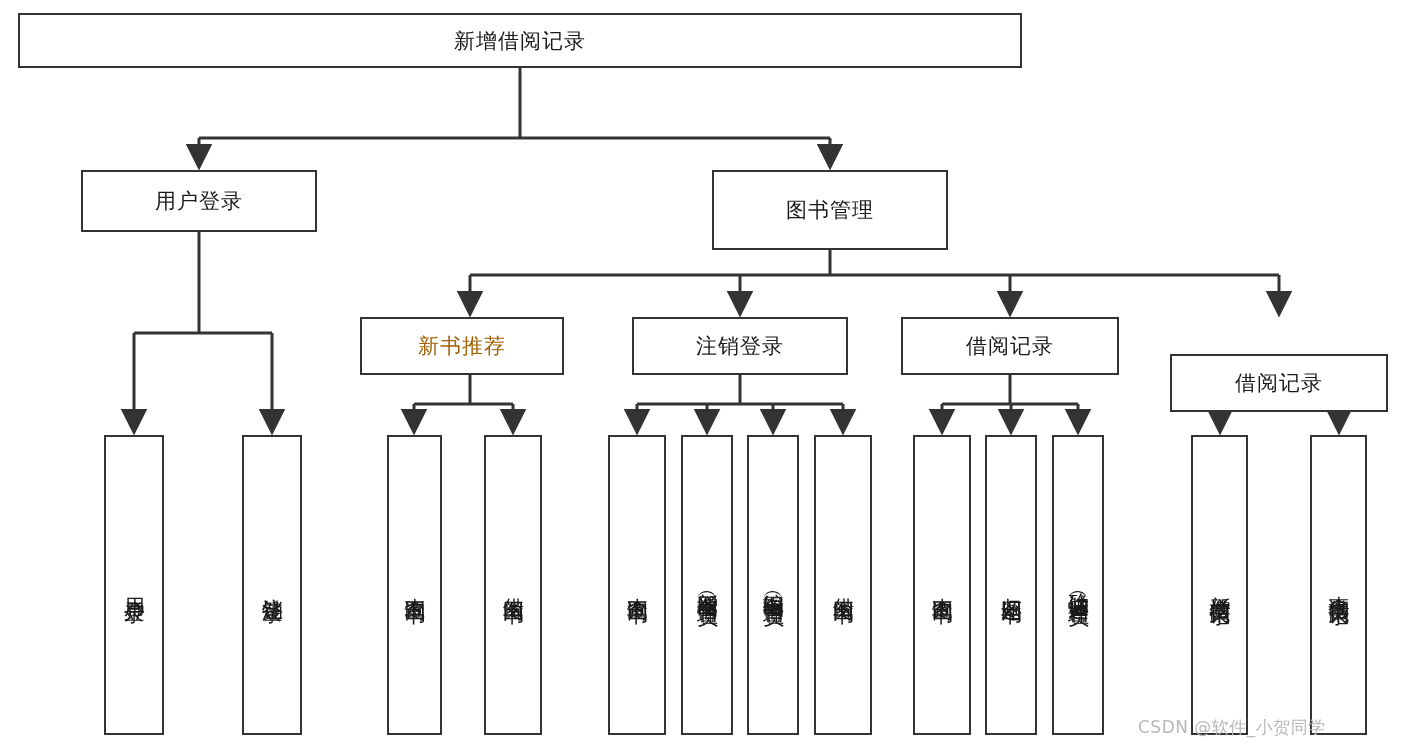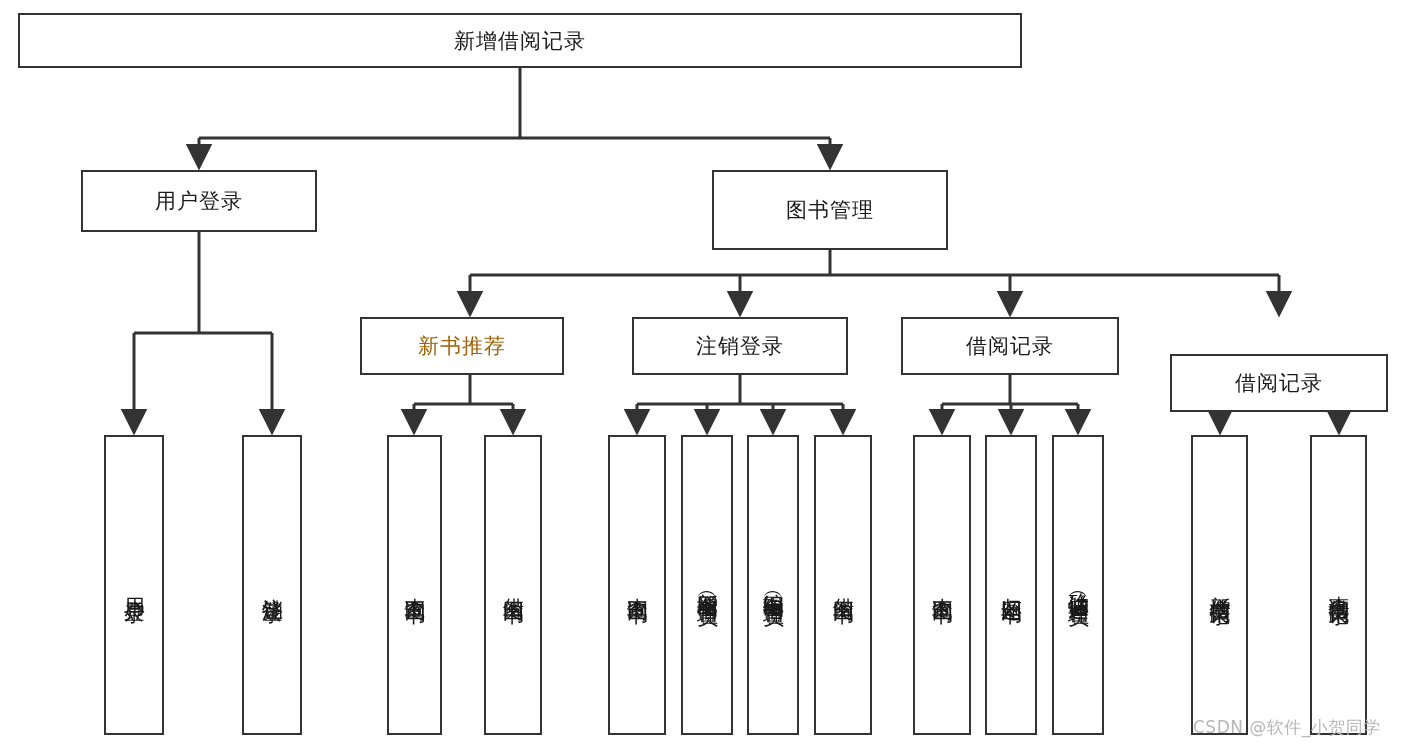--- a/index.html
+++ b/index.html
@@ -132,15 +132,15 @@
   <div class="node node-v" style="left: 608px; top: 435px; width: 58px; height: 300px; color: rgb(26, 26, 26); border-color: rgb(51, 51, 51);">查询图书</div>
   <div class="node node-v" style="left: 681px; top: 435px; width: 52px; height: 300px; color: rgb(26, 26, 26); border-color: rgb(51, 51, 51);">新增图书（管理员）</div>
   <div class="node node-v" style="left: 747px; top: 435px; width: 52px; height: 300px; color: rgb(26, 26, 26); border-color: rgb(51, 51, 51);">编辑图书（管理员）</div>
   <div class="node node-v" style="left: 814px; top: 435px; width: 58px; height: 300px; color: rgb(26, 26, 26); border-color: rgb(51, 51, 51);">借阅图书</div>
   <div class="node node-v" style="left: 913px; top: 435px; width: 58px; height: 300px; color: rgb(26, 26, 26); border-color: rgb(51, 51, 51);">查询图书</div>
   <div class="node node-v" style="left: 985px; top: 435px; width: 52px; height: 300px; color: rgb(26, 26, 26); border-color: rgb(51, 51, 51);">归还图书</div>
   <div class="node node-v" style="left: 1052px; top: 435px; width: 52px; height: 300px; color: rgb(26, 26, 26); border-color: rgb(51, 51, 51);">确认归还（管理员）</div>
   <div class="node node-v" style="left: 1191px; top: 435px; width: 57px; height: 300px; color: rgb(26, 26, 26); border-color: rgb(51, 51, 51);">新增借阅记录</div>
   <div class="node node-v" style="left: 1310px; top: 435px; width: 57px; height: 300px; color: rgb(26, 26, 26); border-color: rgb(51, 51, 51);">查询借阅记录</div>
 
-  <div class="watermark" style="left: 1193px; top: 716px;">CSDN @软件_小贺同学</div>
+  <div class="watermark" style="left: 1138px; top: 716px;">CSDN @软件_小贺同学</div>
 
 </div>
 
 </body></html>

